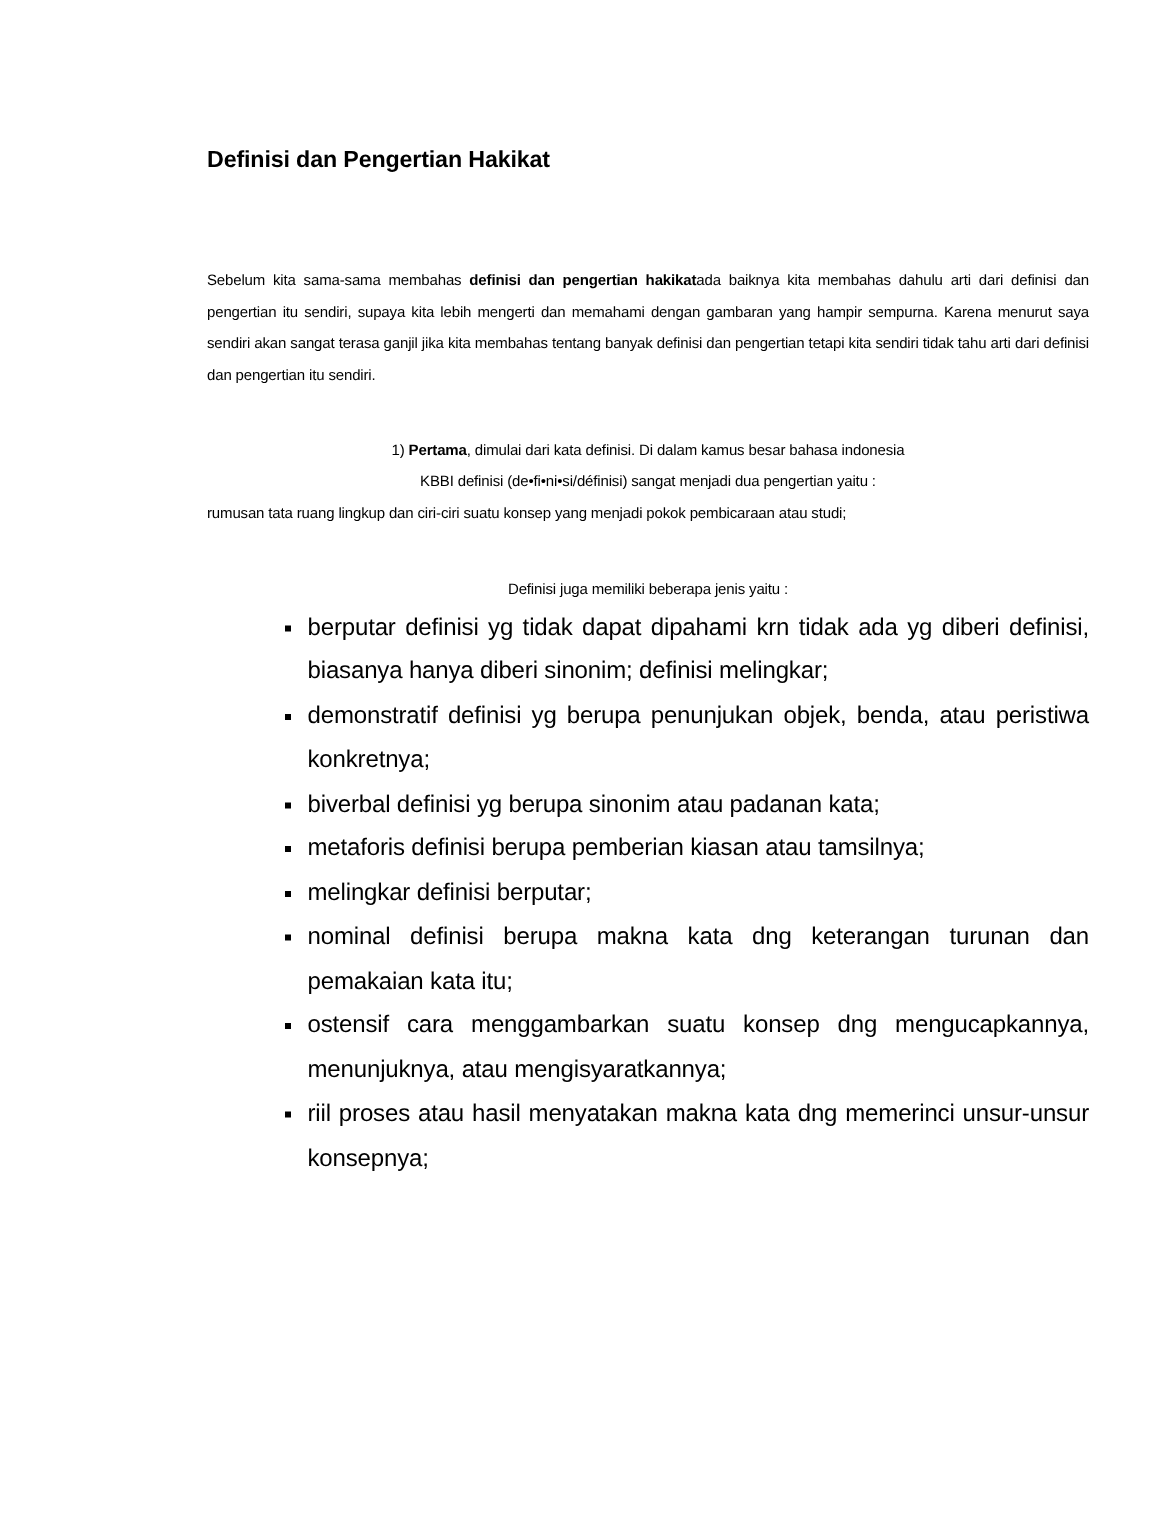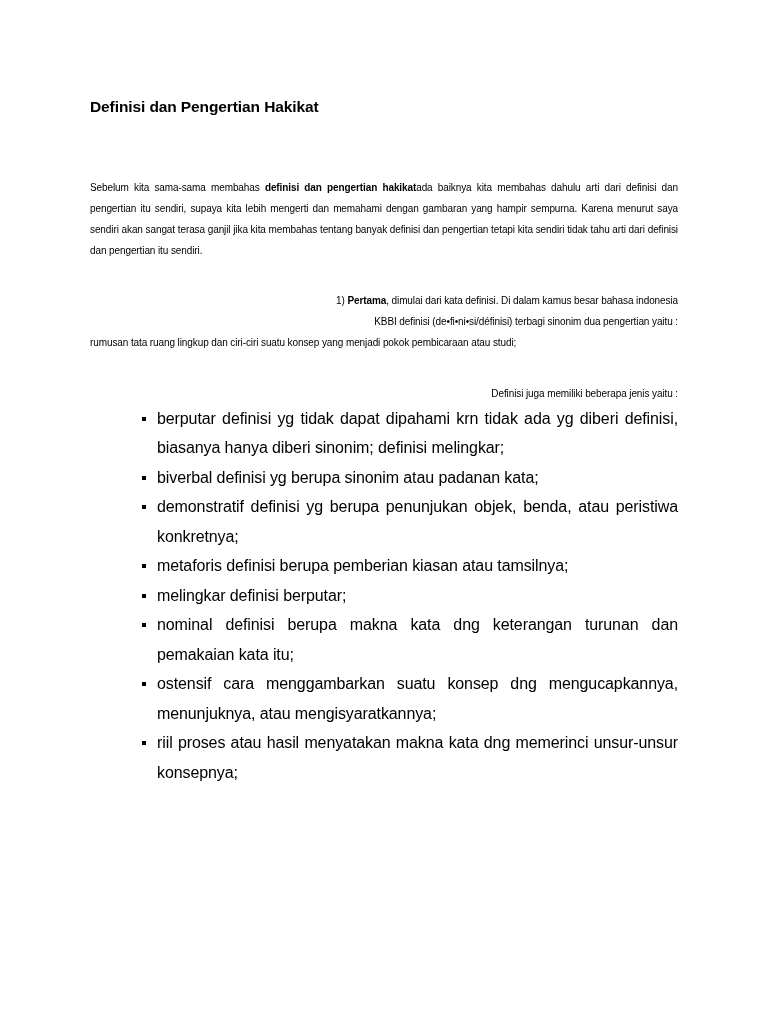--- a/index.html
+++ b/index.html
@@ -14,20 +14,21 @@
     color: #000000;
     -webkit-font-smoothing: none;
   }
 
   .page {
     position: relative;
     width: 712px;
     height: 1024px;
     background: #ffffff;
     overflow: hidden;
+    margin-left: 48px;
   }
 
   .content {
     position: absolute;
     left: 90px;
     top: 92px;
     width: 588px;
   }
 
   .doc-title {
@@ -41,21 +42,21 @@
   .para {
     font-size: 10px;
     line-height: 21px;
     letter-spacing: -0.1px;
     margin: 0;
     text-align: justify;
     text-justify: inter-word;
   }
 
   .para.no-justify {
-    text-align: right;
+    text-align: center;
   }
 
   .spacer-line {
     height: 29.5px;
   }
 
   .spacer-title {
     height: 26px;
   }
 
@@ -104,41 +105,41 @@
 
     <div class="spacer-title"></div>
     <div class="spacer-line"></div>
 
     <p class="para"><span>Sebelum kita sama-sama membahas </span><b>definisi dan pengertian hakikat</b><span>ada baiknya kita membahas dahulu arti dari definisi dan pengertian itu sendiri, supaya kita lebih mengerti dan memahami dengan gambaran yang hampir sempurna. Karena menurut saya sendiri akan sangat terasa ganjil  jika kita membahas tentang banyak definisi dan pengertian tetapi kita sendiri tidak tahu arti dari definisi dan pengertian itu sendiri.</span></p>
 
     <div class="spacer-line"></div>
 
     <p class="para no-justify"><span>1) </span><b>Pertama</b><span>, dimulai dari kata definisi. Di dalam kamus besar bahasa indonesia</span></p>
 
-    <p class="para no-justify">KBBI definisi (de•fi•ni•si/définisi) terbagi sinonim dua pengertian yaitu :</p>
+    <p class="para no-justify">KBBI definisi (de•fi•ni•si/définisi) sangat menjadi dua pengertian yaitu :</p>
 
 
     <p class="para">rumusan tata ruang lingkup dan ciri-ciri suatu konsep yang menjadi pokok pembicaraan atau studi;</p>
 
     <div class="spacer-line"></div>
 
     <p class="para no-justify">Definisi juga memiliki beberapa jenis yaitu :</p>
 
     <ul class="bullet-list">
       <li class="bullet-item">
         <span class="bullet-marker"></span>
         <span>berputar definisi yg tidak dapat dipahami krn tidak ada yg diberi definisi, biasanya hanya diberi sinonim; definisi melingkar;</span>
       </li>
+      <li class="bullet-item">
+        <span class="bullet-marker"></span>
+        <span>demonstratif definisi yg berupa penunjukan objek, benda, atau peristiwa konkretnya;</span>
+      </li>
       <li class="bullet-item short">
         <span class="bullet-marker"></span>
         <span>biverbal definisi yg berupa sinonim atau padanan kata;</span>
-      </li>
-      <li class="bullet-item">
-        <span class="bullet-marker"></span>
-        <span>demonstratif definisi yg berupa penunjukan objek, benda, atau peristiwa konkretnya;</span>
       </li>
       <li class="bullet-item short">
         <span class="bullet-marker"></span>
         <span>metaforis definisi berupa pemberian kiasan atau tamsilnya;</span>
       </li>
       <li class="bullet-item short">
         <span class="bullet-marker"></span>
         <span>melingkar definisi berputar;</span>
       </li>
       <li class="bullet-item">

